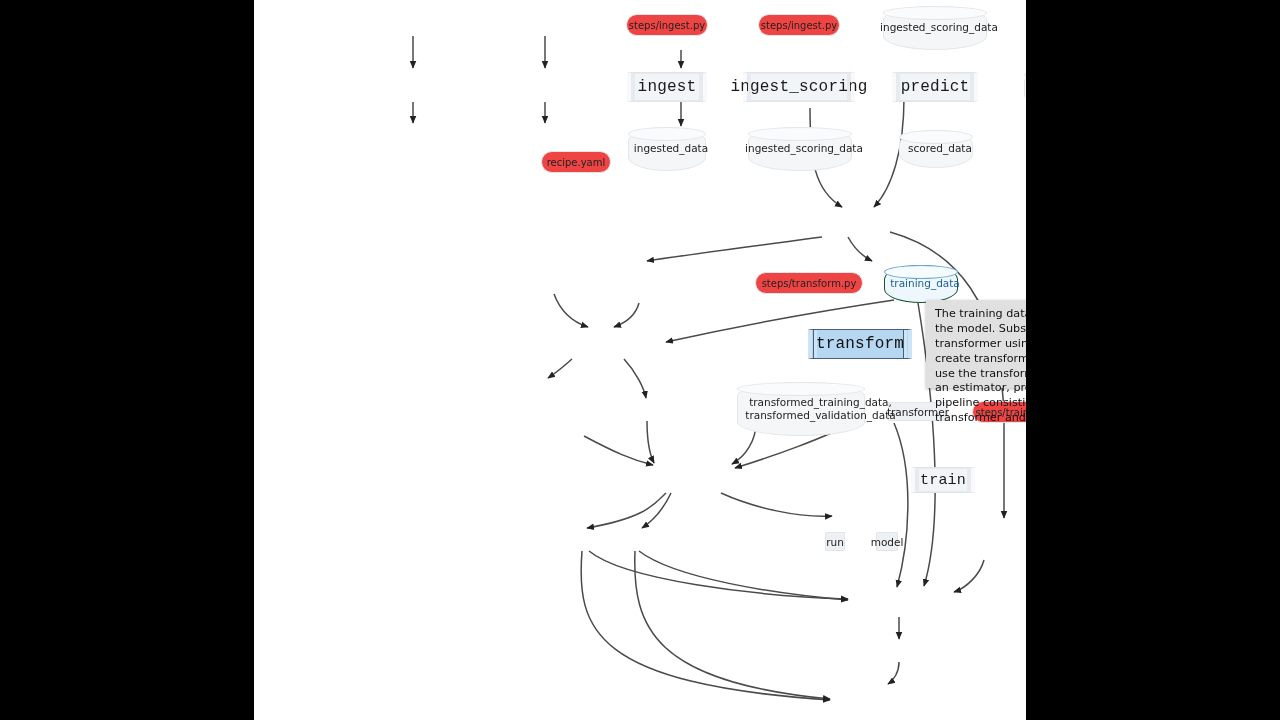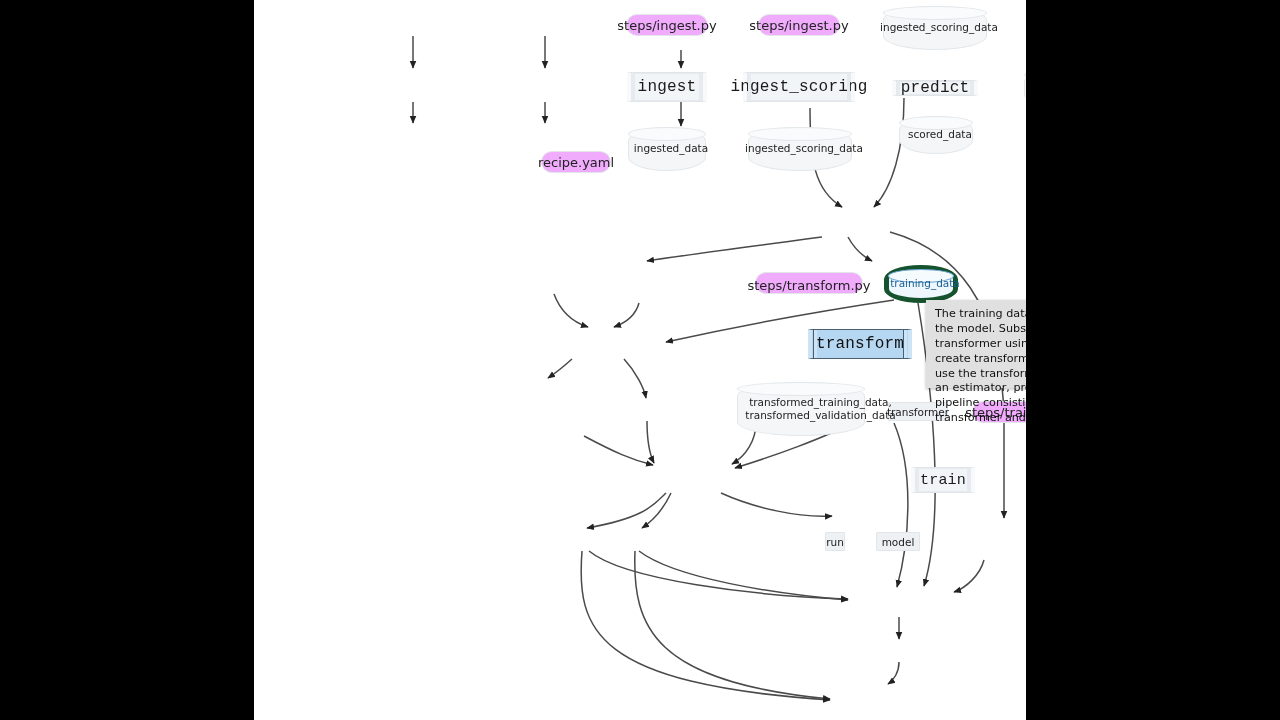--- a/index.html
+++ b/index.html
@@ -18,34 +18,34 @@
         border-right:4px solid #f7f9fb;box-shadow:0 0 0 1px #e6eaee inset;
         font-size:16px;font-weight:400;letter-spacing:.2px;font-family:Liberation Mono, monospace;}
   .step .bar-l,.step .bar-r{position:absolute;top:0;bottom:0;width:3px;background:#e6ebf0;}
   .step .bar-l{left:1px;} .step .bar-r{right:1px;}
 
   
   .artifact{background:#eef1f4;border:1px solid #e2e6ea;font-size:10.5px;color:#222;
             border-radius:1px;}
 
   
-  .pill{background:#f0abfc;border:1px solid #e3e6e9;border-radius:11px;font-size:13px;color:#222;}
+  .pill{background:#ef4444;border:1px solid #e3e6e9;border-radius:11px;font-size:10px;color:#222;}
 
   
   .cyl{background:#f4f6f8;border:1px solid #e3e7ea;border-radius:50%/14px;font-size:10.5px;color:#222;
        line-height:1.25;padding-left:8px;}
   .cyl .lid{position:absolute;left:-1px;right:-1px;top:-1px;height:14px;
             border:1px solid #e3e7ea;border-radius:50%/50%;background:#fafbfc;box-sizing:border-box;}
   .cyl .lbl{position:relative;z-index:2;padding:0 4px;}
 
   
   .hl-step{background:#b6d7f2;border:1px solid #4a6070;border-left:4px solid #cde4f7;
            border-right:4px solid #cde4f7;box-shadow:none;color:#111;}
   .hl-step .bar-l,.hl-step .bar-r{background:#cde4f7;border-left:1px solid #4a6070;}
-  .hl-cyl{background:#eef7fd;border:5px solid #14532d;color:#1c5f94;}
+  .hl-cyl{background:#eef7fd;border:1px solid #14532d;color:#1c5f94;}
   .hl-cyl .lid{border:1px solid #6ea8d4;background:#f6fbfe;}
 
   
   #tooltip{position:absolute;background:#e0e0e0;color:#111;font-size:11.2px;
            line-height:1.33;padding:7px 9px 8px 9px;box-sizing:border-box;
            box-shadow:0 1px 3px rgba(0,0,0,.28);}
 </style>
 </head>
 <body>
 
@@ -141,21 +141,21 @@
     <div class="node step" style="left:373px;top:72px;width:80px;height:30px;">
       <span class="bar-l"></span>
       <span class="bar-r"></span>
       <span>ingest</span>
     </div>
     <div class="node step" style="left:489px;top:72px;width:112px;height:30px;">
       <span class="bar-l"></span>
       <span class="bar-r"></span>
       <span>ingest_scoring</span>
     </div>
-    <div class="node step" style="left:638px;top:72px;width:86px;height:16px;margin-top:8px;">
+    <div class="node step" style="left:638px;top:72px;width:86px;height:30px;">
       <span class="bar-l"></span>
       <span class="bar-r"></span>
       <span>predict</span>
     </div>
 
     <div class="node cyl" style="left:770px;top:68px;width:80px;height:40px;">
       <div class="lid"></div>
       <span class="lbl">ingested_data</span>
     </div>
 
@@ -163,26 +163,26 @@
       <span>recipe.yaml</span>
     </div>
     <div class="node cyl" style="left:374px;top:127px;width:78px;height:44px;">
       <div class="lid"></div>
       <span class="lbl">ingested_data</span>
     </div>
     <div class="node cyl" style="left:494px;top:127px;width:104px;height:44px;">
       <div class="lid"></div>
       <span class="lbl">ingested_scoring_data</span>
     </div>
-    <div class="node cyl" style="left:645px;top:116px;width:74px;height:38px;">
+    <div class="node cyl" style="left:645px;top:130px;width:74px;height:38px;">
       <div class="lid"></div>
       <span class="lbl">scored_data</span>
     </div>
 
-    <div class="node pill" style="left:501px;top:272px;width:108px;height:22px;align-items:flex-end;">
+    <div class="node pill" style="left:501px;top:272px;width:108px;height:22px;">
       <span>steps/transform.py</span>
     </div>
     <div class="node cyl hl-cyl" style="left:630px;top:265px;width:74px;height:38px;">
       <div class="lid"></div>
       <span class="lbl">training_data</span>
     </div>
 
     <div class="node step hl-step" style="left:554px;top:329px;width:104px;height:30px;font-size:16px;">
       <span class="bar-l"></span>
       <span class="bar-r"></span>
@@ -203,21 +203,21 @@
 
     <div class="node step" style="left:657px;top:467px;width:64px;height:26px;font-size:15px;align-items:center;">
       <span class="bar-l"></span>
       <span class="bar-r"></span>
       <span>train</span>
     </div>
 
     <div class="node artifact" style="left:571px;top:532px;width:20px;height:19px;">
       <span>run</span>
     </div>
-    <div class="node artifact" style="left:622px;top:532px;width:44px;height:19px;">
+    <div class="node artifact" style="left:622px;top:532px;width:22px;height:19px;">
       <span>model</span>
     </div>
 
     <div id="tooltip" style="left:672px;top:300px;width:226px;height:88px;">
       <span>The training dataset used to train the model. Subsequent steps fit a transformer using this training data, create transformed features, and use the transformed features to fit an estimator, producing a model pipeline consisting of the fitted transformer and the fitted estimator.</span>
     </div>
 
   </div>
 </div>
 

